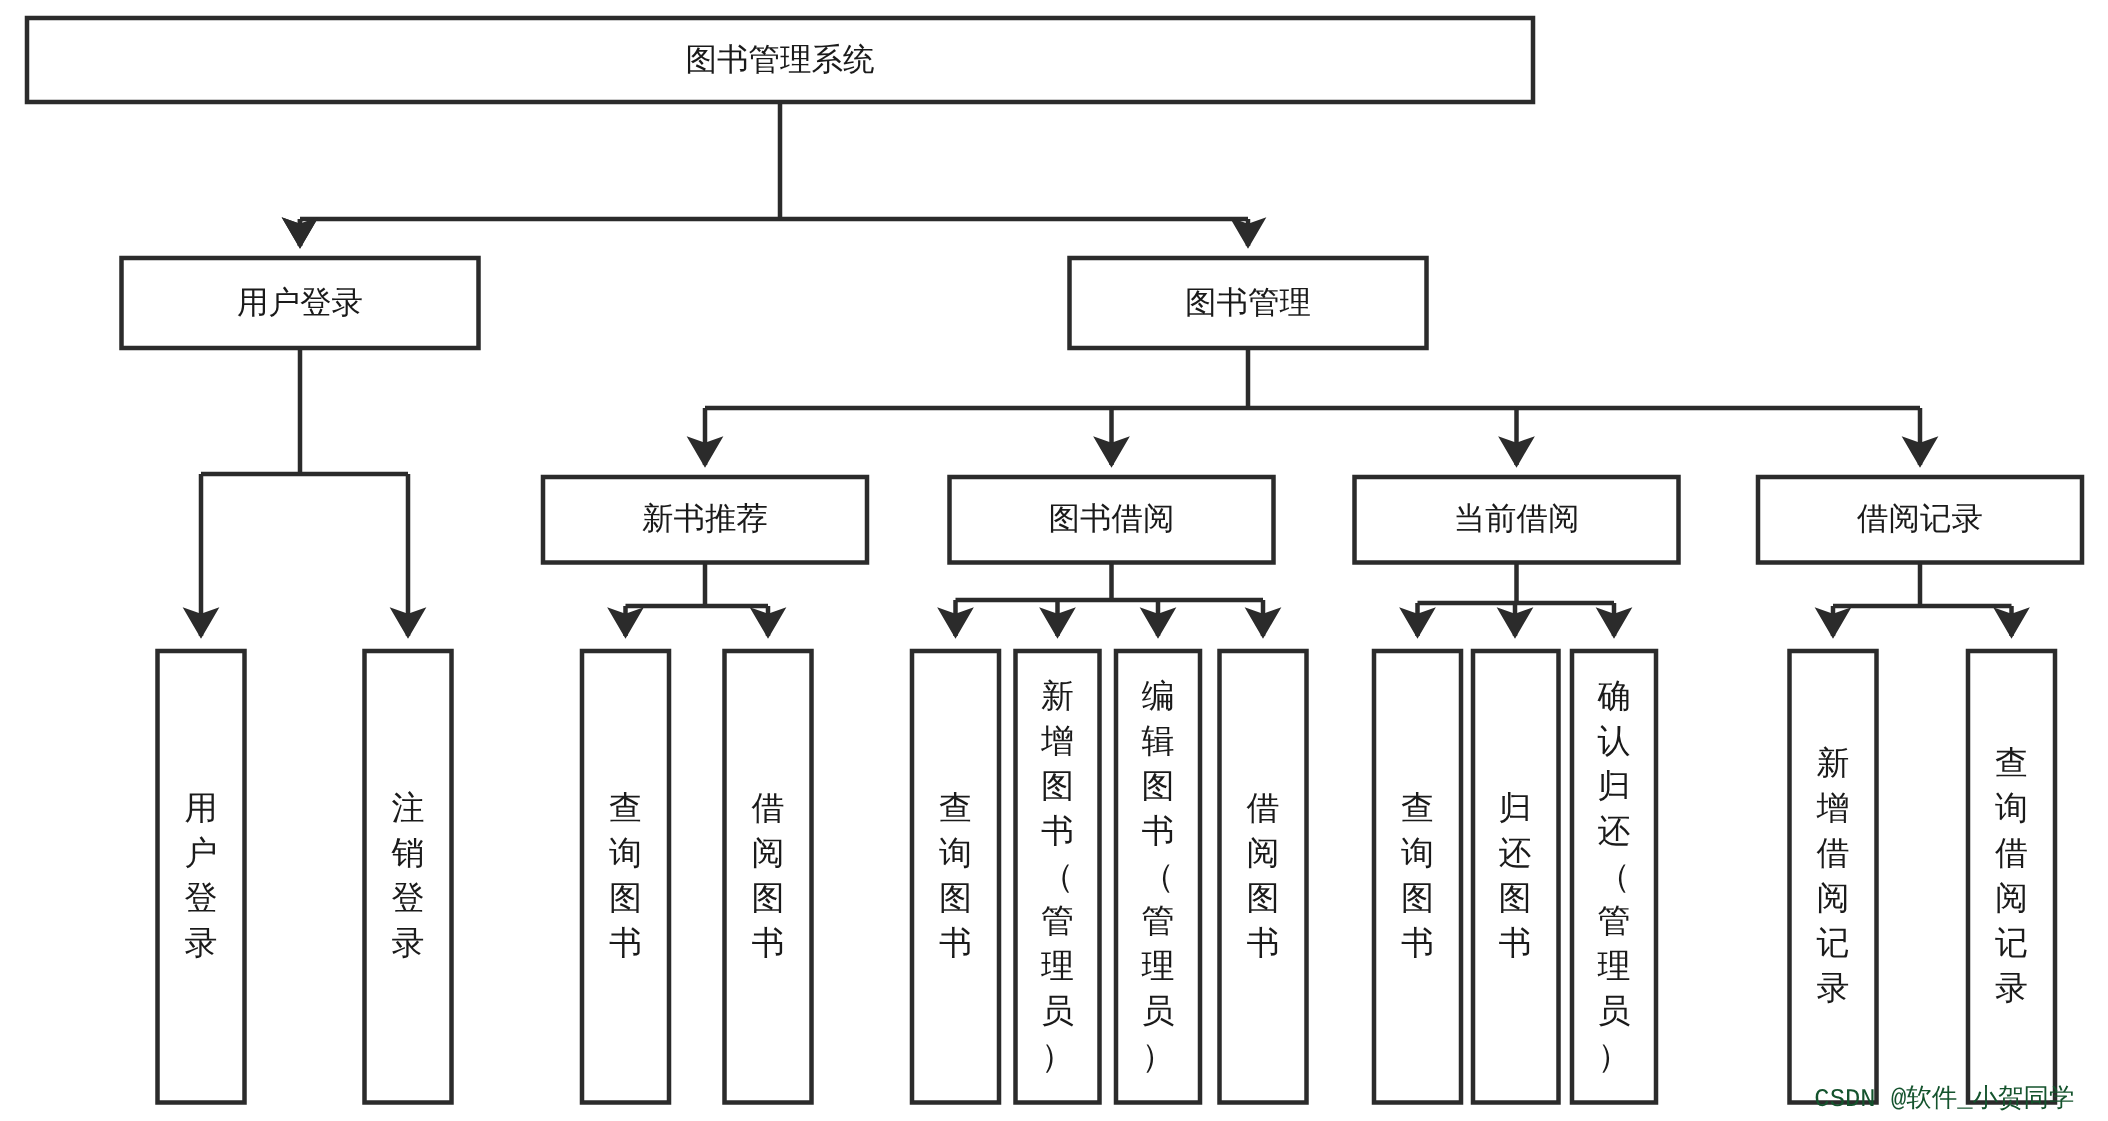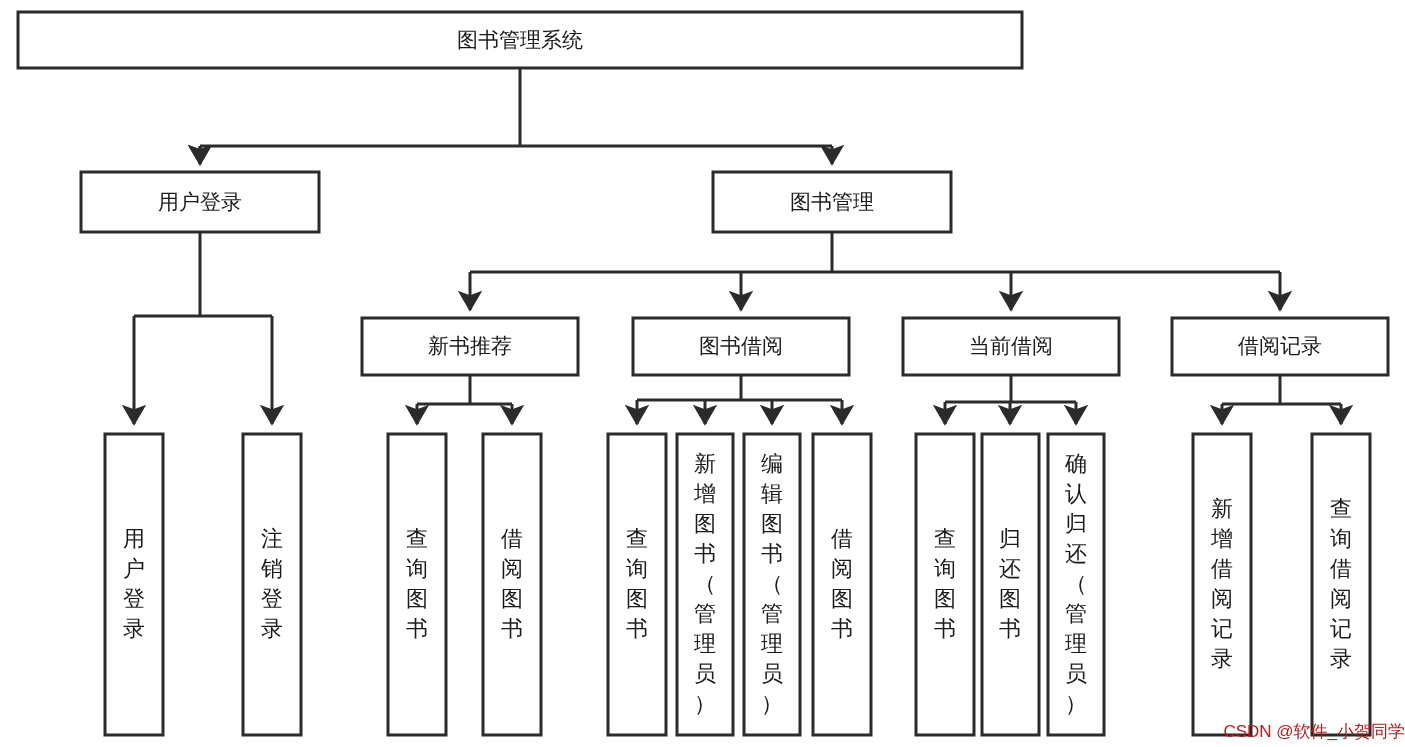--- a/index.html
+++ b/index.html
@@ -12,23 +12,23 @@
   .node-rect{fill:#ffffff;stroke:#2b2b2b;stroke-width:3;}
   .link{stroke:#2b2b2b;stroke-width:3;fill:none;}
   .arrow-head{fill:#2b2b2b;stroke:none;}
   .node-label{
     font-family:"DejaVu Sans","Liberation Sans",sans-serif;
     fill:#1a1a1a;text-anchor:middle;dominant-baseline:middle;
   }
   .label-h{font-size:21px;}
   .label-v{font-size:22px;letter-spacing:0px;}
   .watermark{
-    position:absolute;right:0;bottom:4px;
-    font-family:Liberation Sans, sans-serif;
-    font-size:17px;color:#b91c1c;white-space:nowrap;
+    position:absolute;right:22px;bottom:4px;
+    font-family:Liberation Mono, monospace;
+    font-size:17px;color:#14532d;white-space:nowrap;
     pointer-events:none;user-select:none;
   }
 </style>
 </head>
 <body>
 
 <svg id="diagram" viewBox="0 0 1405 747">
   <defs>
     <marker id="arrow" viewBox="0 0 12 14" refX="11" refY="7" markerWidth="7" markerHeight="9" orient="auto-start-reverse">
       <path class="arrow-head" d="M0,0 L12,7 L0,14 L2.5,7 Z"></path>

